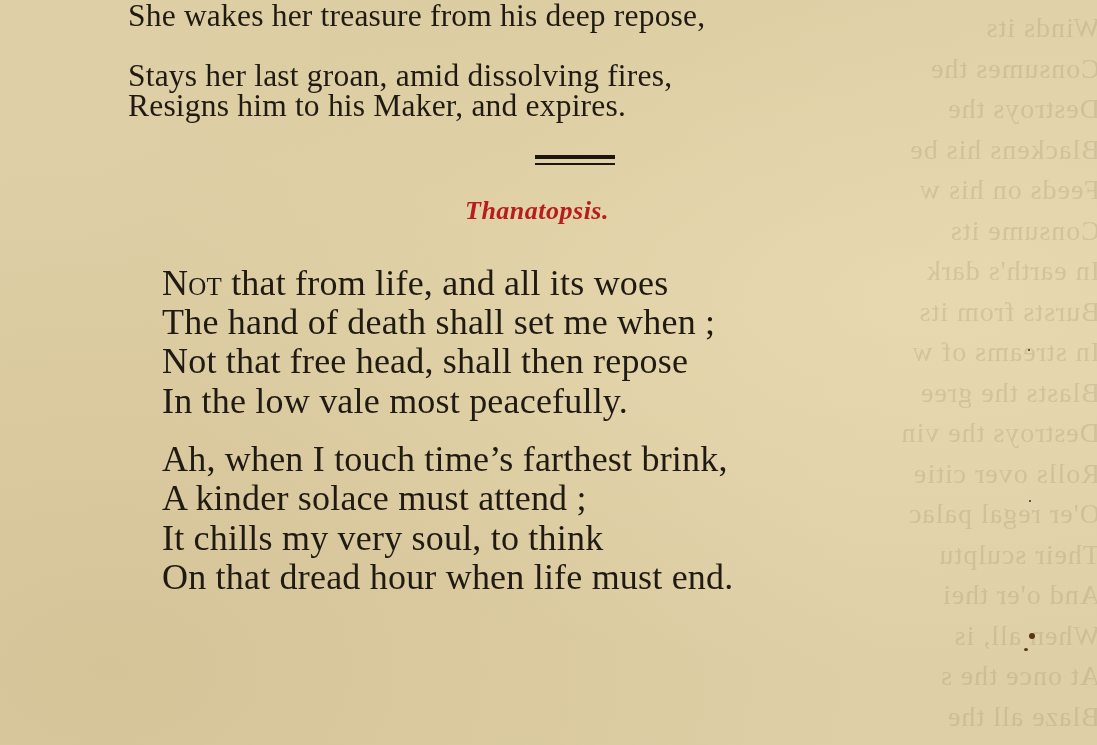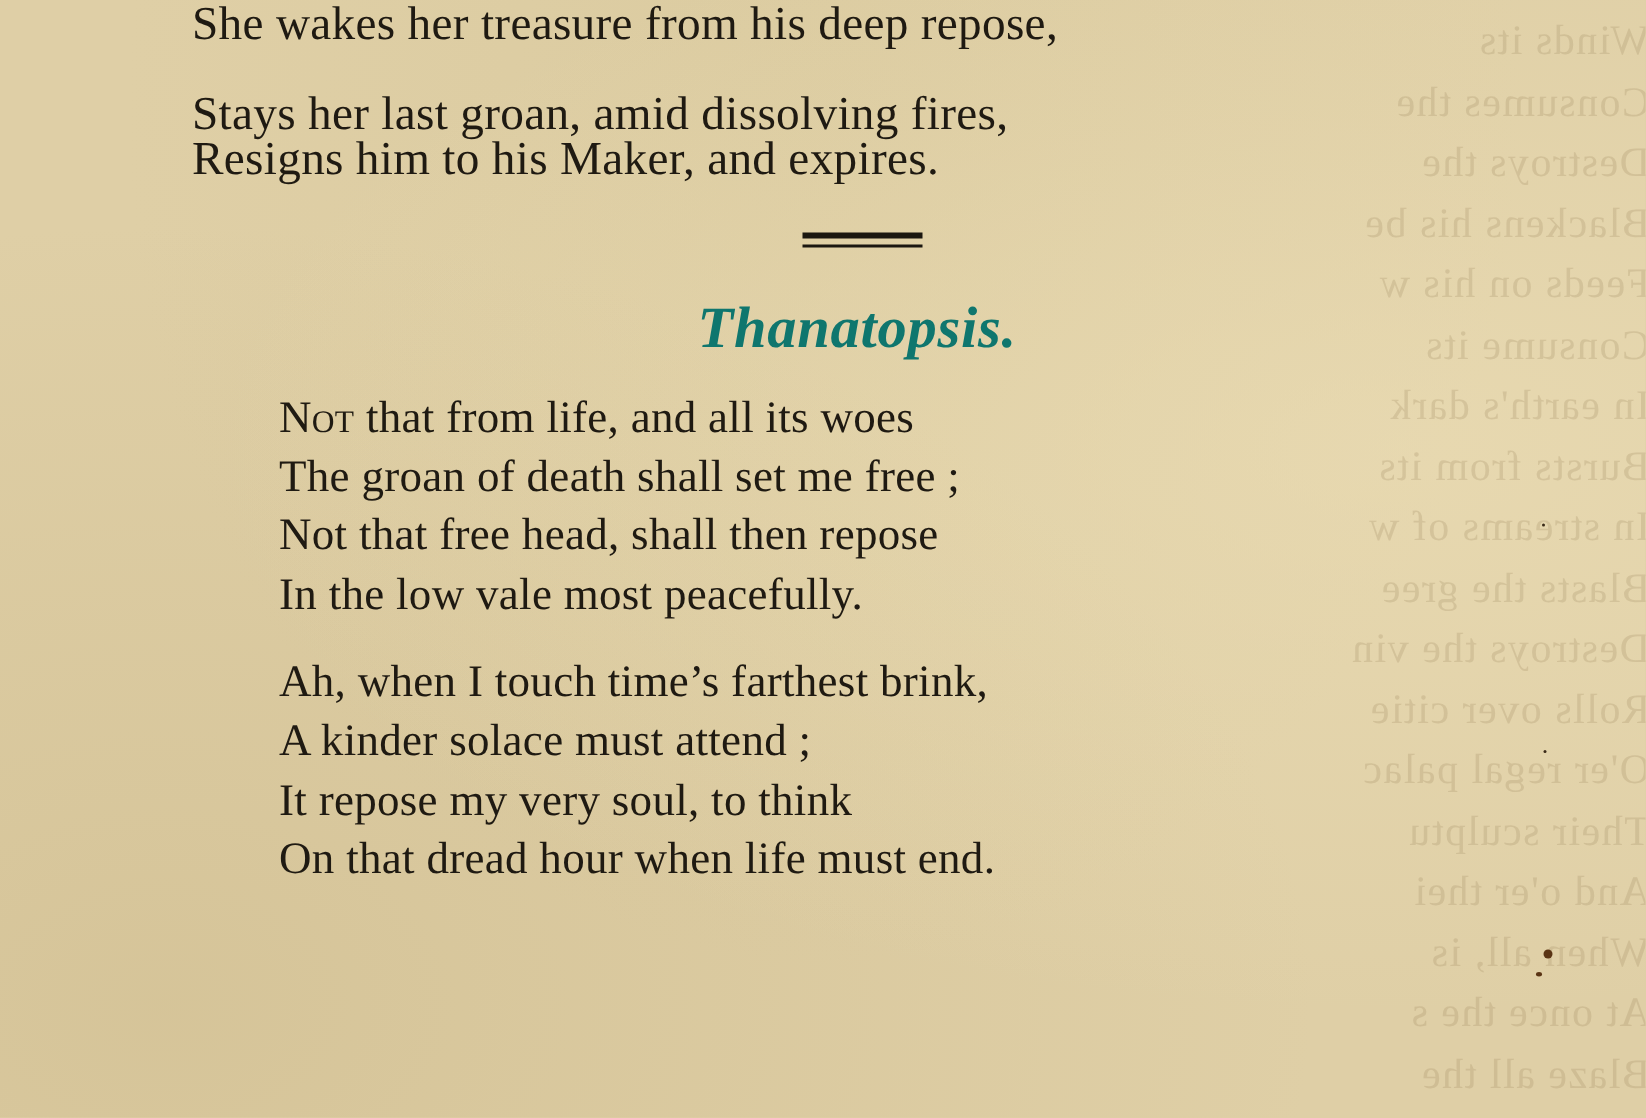--- a/index.html
+++ b/index.html
@@ -38,39 +38,39 @@
       pointer-events: none;
     }
     .line {
       position: absolute;
       white-space: nowrap;
       font-size: 31px;
       letter-spacing: 0.2px;
       color: #1f1a12;
     }
     .l-top { left: 128px; font-size: 31.5px; }
-    .l-poem { left: 186px; font-size: 30px; }
+    .l-poem { left: 162px; font-size: 36px; }
     .sc { font-variant: small-caps; }
     .rule {
       position: absolute;
       left: 535px;
       width: 80px;
       background: #1b1710;
     }
     .rule.r1 { top: 155px; height: 4px; }
     .rule.r2 { top: 163px; height: 2px; }
     .title {
       position: absolute;
       left: 465px;
       top: 196px;
-      font-size: 39px;
+      font-size: 26px;
       font-style: italic;
       font-weight: bold;
       letter-spacing: 0.5px;
-      color: #0f766e;
+      color: #b91c1c;
     }
     .speck {
       position: absolute;
       border-radius: 50%;
       background: #5a3414;
     }
   </style>
 </head>
 <body>
 
@@ -102,27 +102,27 @@
   <div class="line l-top" style="top:88px;">Resigns him to his Maker, and expires.</div>
 
   <div class="rule r1"></div>
   <div class="rule r2"></div>
 
   <div class="title">Thanatopsis.</div>
 
   <div class="line l-poem" style="top:262px;">
     <span class="sc">Not</span><span> that from life, and all its woes</span>
   </div>
-  <div class="line l-poem" style="top:301px;">The groan of death shall set me free ;</div>
+  <div class="line l-poem" style="top:301px;">The hand of death shall set me when ;</div>
   <div class="line l-poem" style="top:340px;">Not that free head, shall then repose</div>
   <div class="line l-poem" style="top:380px;">In the low vale most peacefully.</div>
 
   <div class="line l-poem" style="top:438px;">Ah, when I touch time’s farthest brink,</div>
   <div class="line l-poem" style="top:477px;">A kinder solace must attend ;</div>
-  <div class="line l-poem" style="top:517px;">It repose my very soul, to think</div>
+  <div class="line l-poem" style="top:517px;">It chills my very soul, to think</div>
   <div class="line l-poem" style="top:556px;">On that dread hour when life must end.</div>
 
 
   <div class="speck" style="left:1029px;top:633px;width:6px;height:6px;"></div>
   <div class="speck" style="left:1024px;top:648px;width:4px;height:3px;"></div>
   <div class="speck" style="left:1028px;top:349px;width:2px;height:2px;background:#3a2a18;"></div>
   <div class="speck" style="left:1029px;top:500px;width:2px;height:2px;background:#3a2a18;"></div>
 </div>
 
 </body></html>

